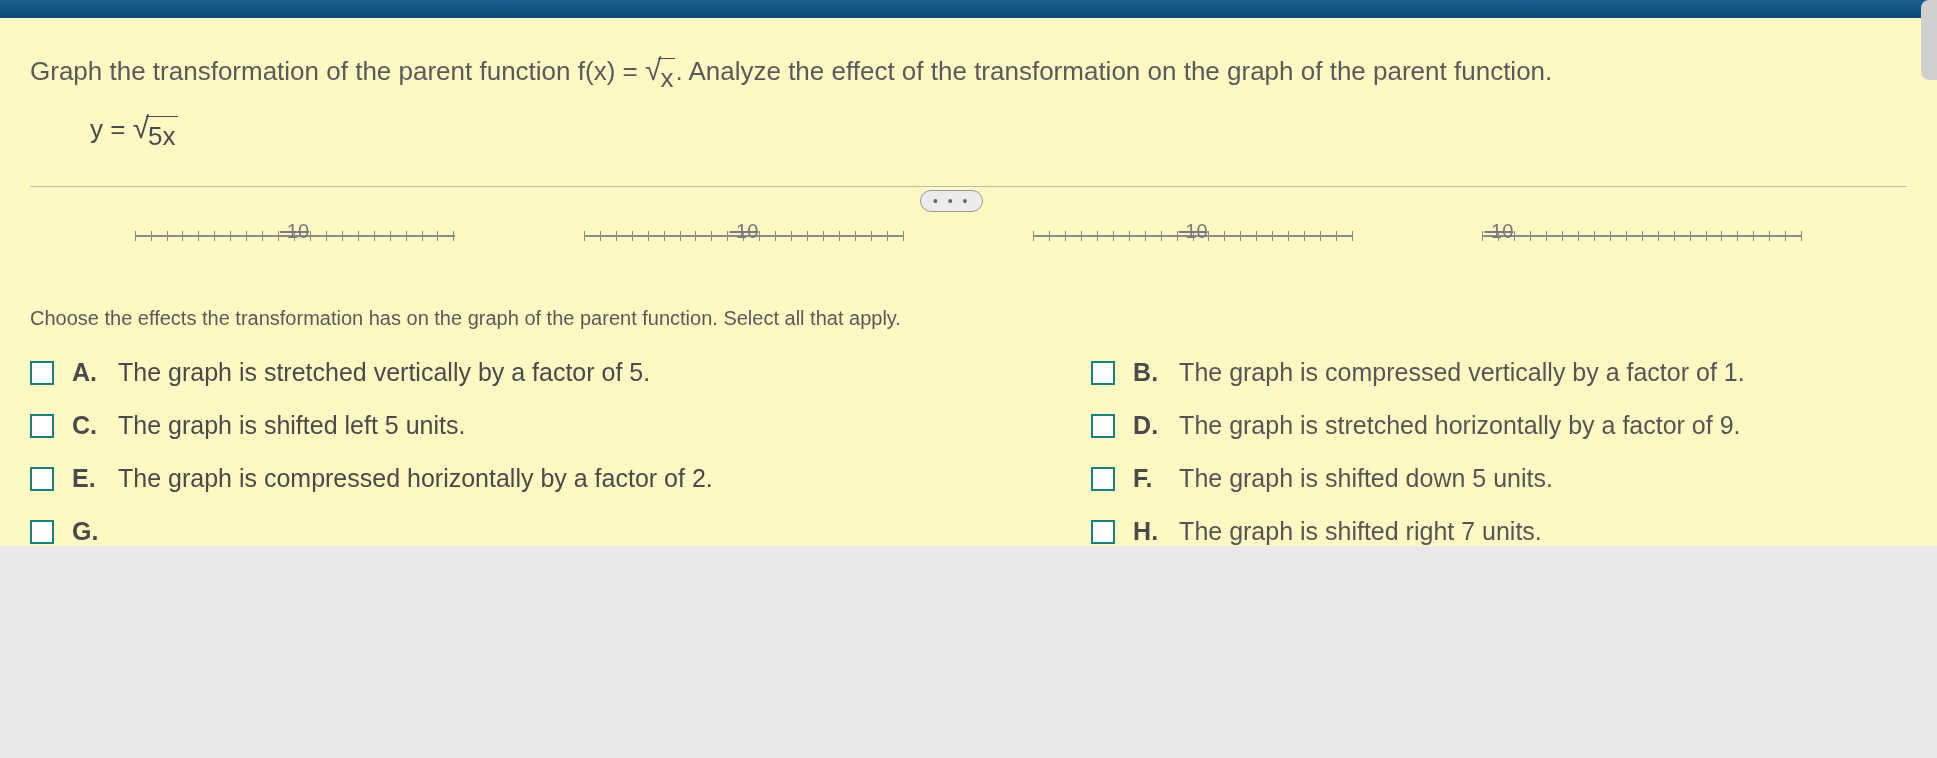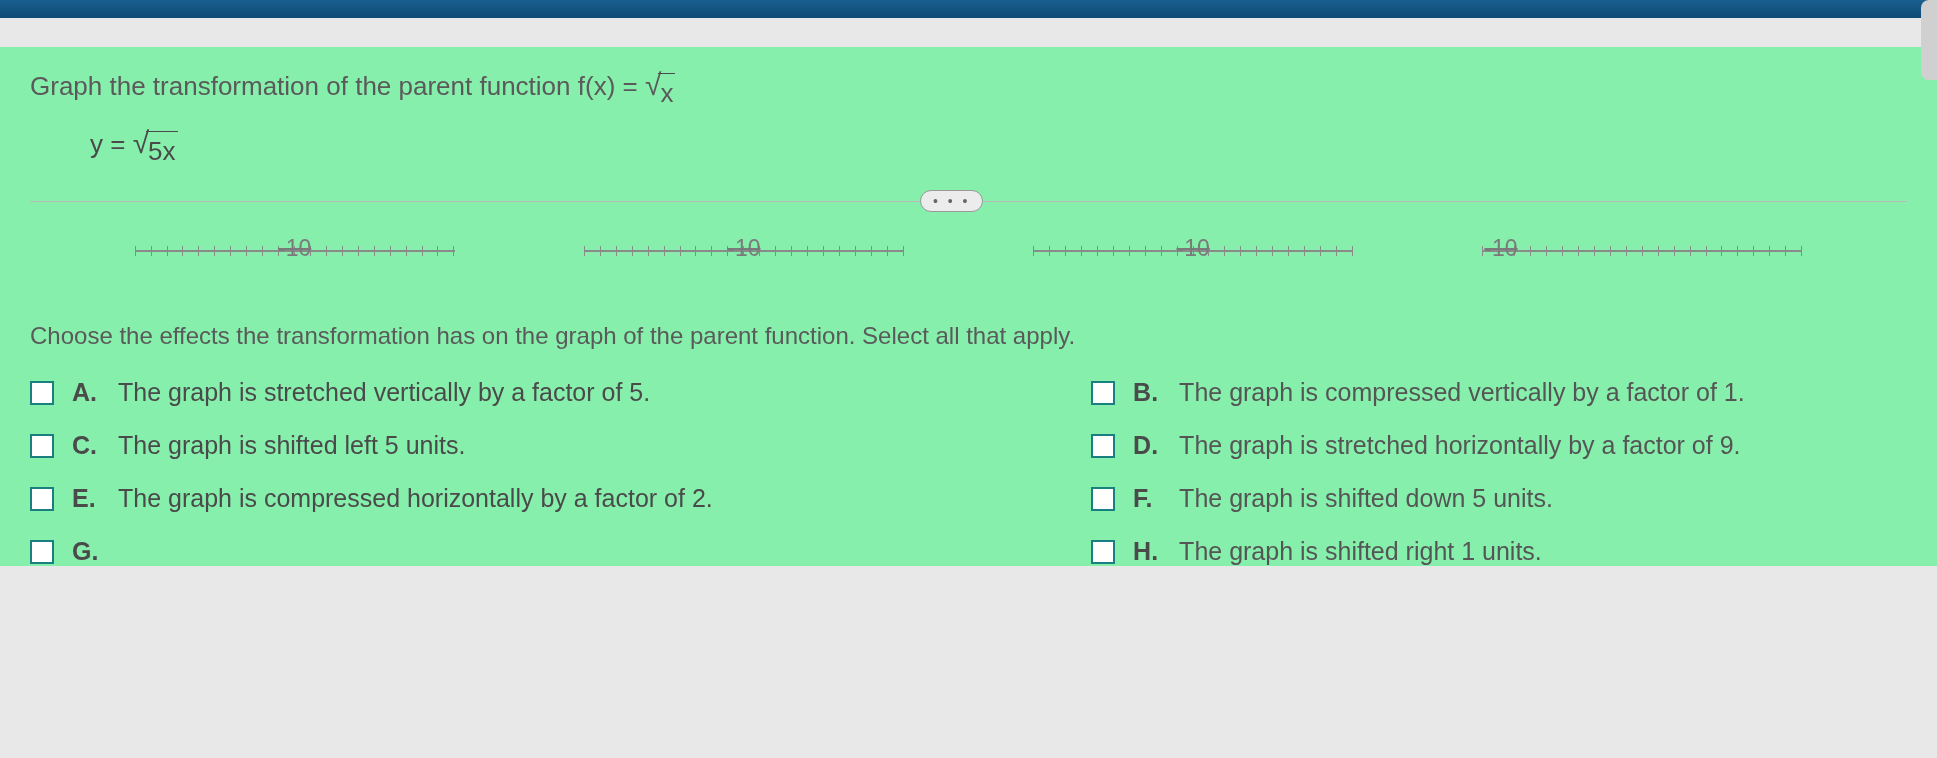--- a/index.html
+++ b/index.html
@@ -9,23 +9,22 @@
     width: 1937px;
     height: 758px;
     overflow: hidden;
     position: relative;
   }
   .top-bar {
     height: 18px;
     background: linear-gradient(to bottom, #1a5f8f, #0d4a75);
   }
   .content {
-    background: #86efac;
-    padding: 20px 30px 0 30px;
-    margin-top: 29px;
+    background: #fef9c3;
+    padding: 34px 30px 0 30px;
   }
   .question-text {
     font-size: 26px;
     color: #5a5a5a;
     line-height: 1.5;
     margin-bottom: 10px;
   }
   .equation-line {
     font-size: 26px;
     color: #4a4a4a;
@@ -93,27 +92,27 @@
     justify-content: space-between;
   }
   .tick {
     width: 1px;
     height: 10px;
     background: #8a8a8a;
   }
   .axis-label {
     position: absolute;
     top: -2px;
-    font-size: 23px;
+    font-size: 20px;
     color: #7a7a7a;
   }
   .axis-label.center { left: 50%; transform: translateX(-50%); text-decoration: line-through; }
   .axis-label.left { left: 2px; text-decoration: line-through; }
   .prompt2 {
-    font-size: 24px;
+    font-size: 20px;
     color: #5a5a5a;
     margin: 20px 0 28px 0;
   }
   .options {
     display: grid;
     grid-template-columns: 56% 44%;
     row-gap: 24px;
     column-gap: 10px;
     font-size: 25px;
     color: #4a4a4a;
@@ -152,21 +151,21 @@
 
 <div class="top-bar"></div>
 <div class="right-edge"></div>
 
 <div class="content">
 
   <div class="question-text">
     <span>Graph the transformation of the parent function f(x) = </span><span class="sqrt-wrap">
         <span class="sqrt-sign">√</span>
         <span class="sqrt-body">x</span>
-      </span>
+      </span><span>. Analyze the effect of the transformation on the graph of the parent function.</span>
     <div class="equation-line">
       <span>y = </span><span class="sqrt-wrap">
           <span class="sqrt-sign">√</span>
           <span class="sqrt-body">5x</span>
         </span>
     </div>
   </div>
 
   <hr class="divider">
 
@@ -320,18 +319,18 @@
       <span class="opt-text">The graph is shifted down 5 units.</span>
     </div>
 
     <div class="opt">
       <div class="cb"></div>
       <span class="opt-letter">G.</span>
     </div>
     <div class="opt right">
       <div class="cb"></div>
       <span class="opt-letter">H.</span>
-      <span class="opt-text">The graph is shifted right 1 units.</span>
+      <span class="opt-text">The graph is shifted right 7 units.</span>
     </div>
 
   </div>
 
 </div>
 
 </body></html>

